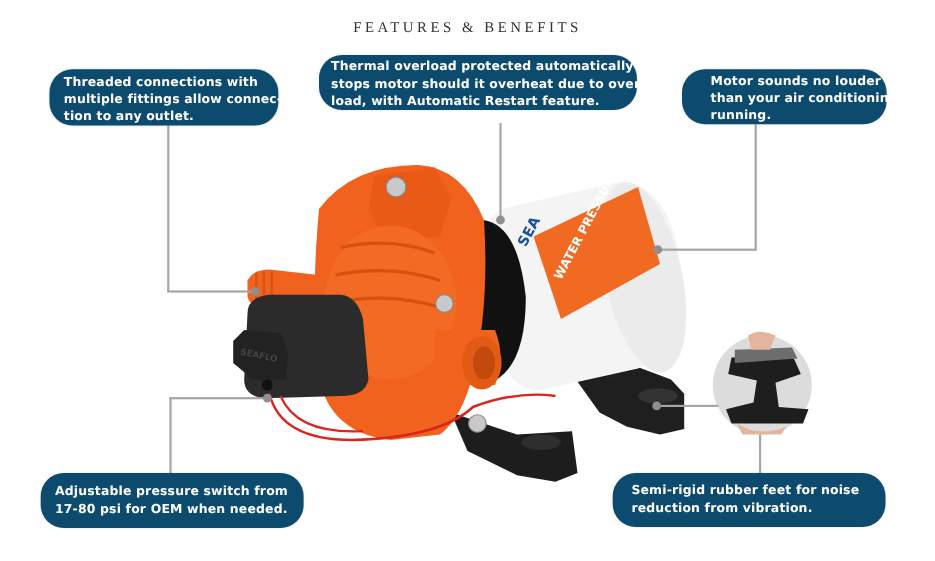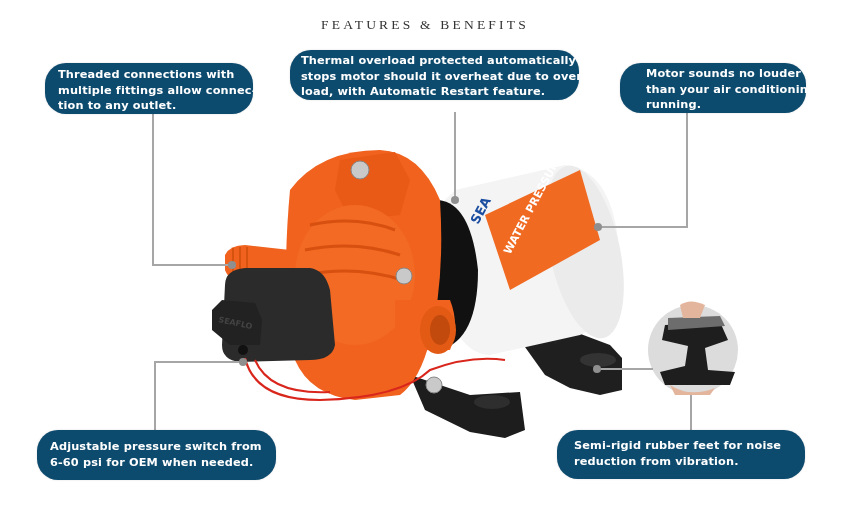--- a/index.html
+++ b/index.html
@@ -110,19 +110,19 @@
 </div>
 
 <div class="callout" style="left:620px; top:63px; width:186px; height:50px; padding:3px 0 0 26px;">
   <span class="txt">Motor sounds no louder
 than your air conditioning
 running.</span>
 </div>
 
 <div class="callout" style="left:37px; top:430px; width:239px; height:50px; padding:9px 0 0 13px;">
   <span class="txt">Adjustable pressure switch from
-6-60 psi for OEM when needed.</span>
+17-80 psi for OEM when needed.</span>
 </div>
 
 <div class="callout" style="left:557px; top:430px; width:248px; height:49px; padding:8px 16px 0 17px;">
   <span class="txt">Semi-rigid rubber feet for noise
 reduction from vibration.</span>
 </div>
 
 </body></html>

